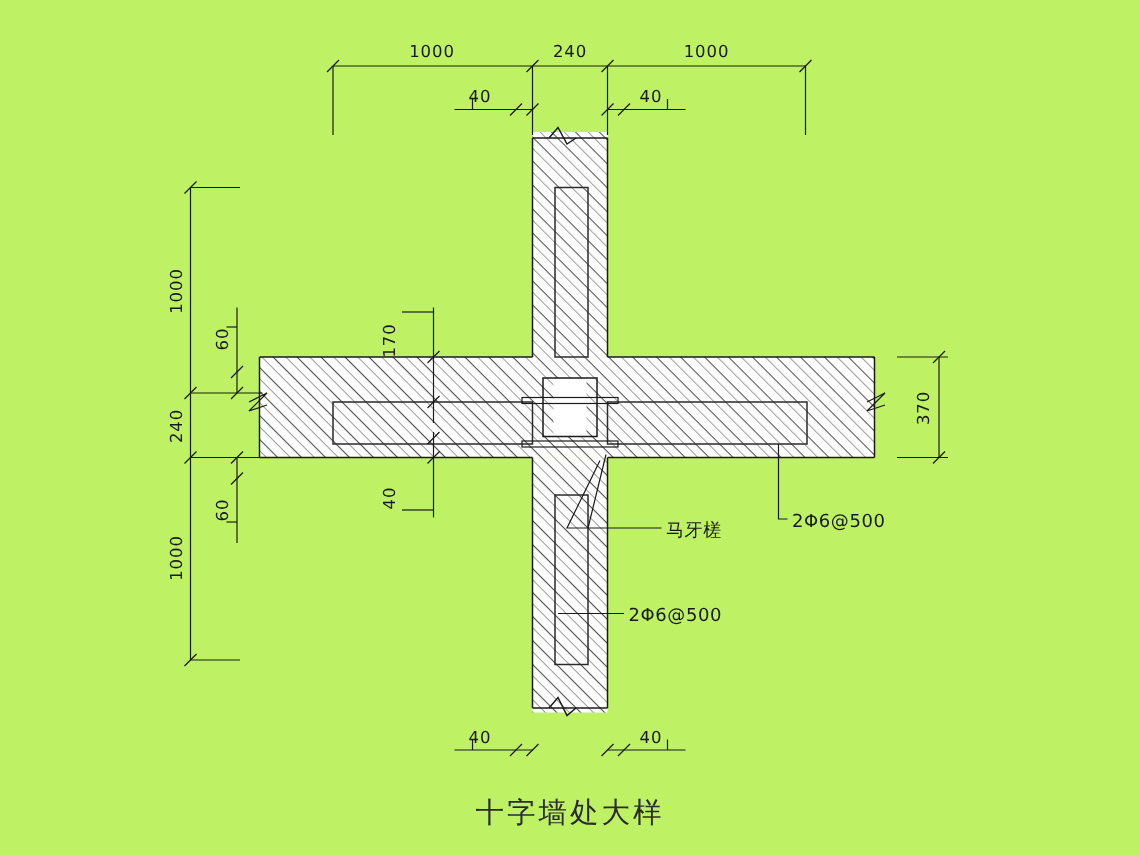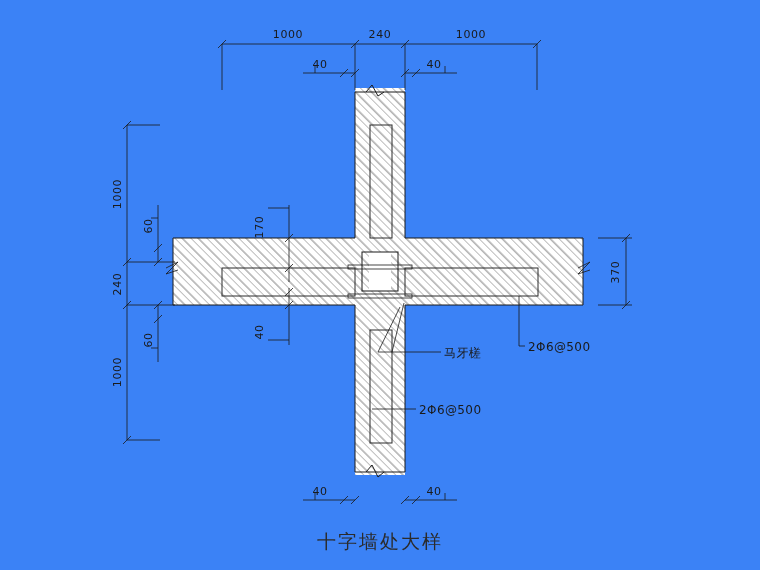--- a/index.html
+++ b/index.html
@@ -10,21 +10,21 @@
   body {
     width: 760px;
     height: 570px;
     font-family: "DejaVu Sans", sans-serif;
     overflow: hidden;
   }
   #drawing-root {
     position: relative;
     width: 760px;
     height: 570px;
-    background: #3b82f6;
+    background: #bef264;
   }
   svg#cad {
     display: block;
     width: 760px;
     height: 570px;
   }
   .dimtext {
     font-family: "DejaVu Sans", sans-serif;
     font-size: 11px;
     fill: #1a1a1a;

